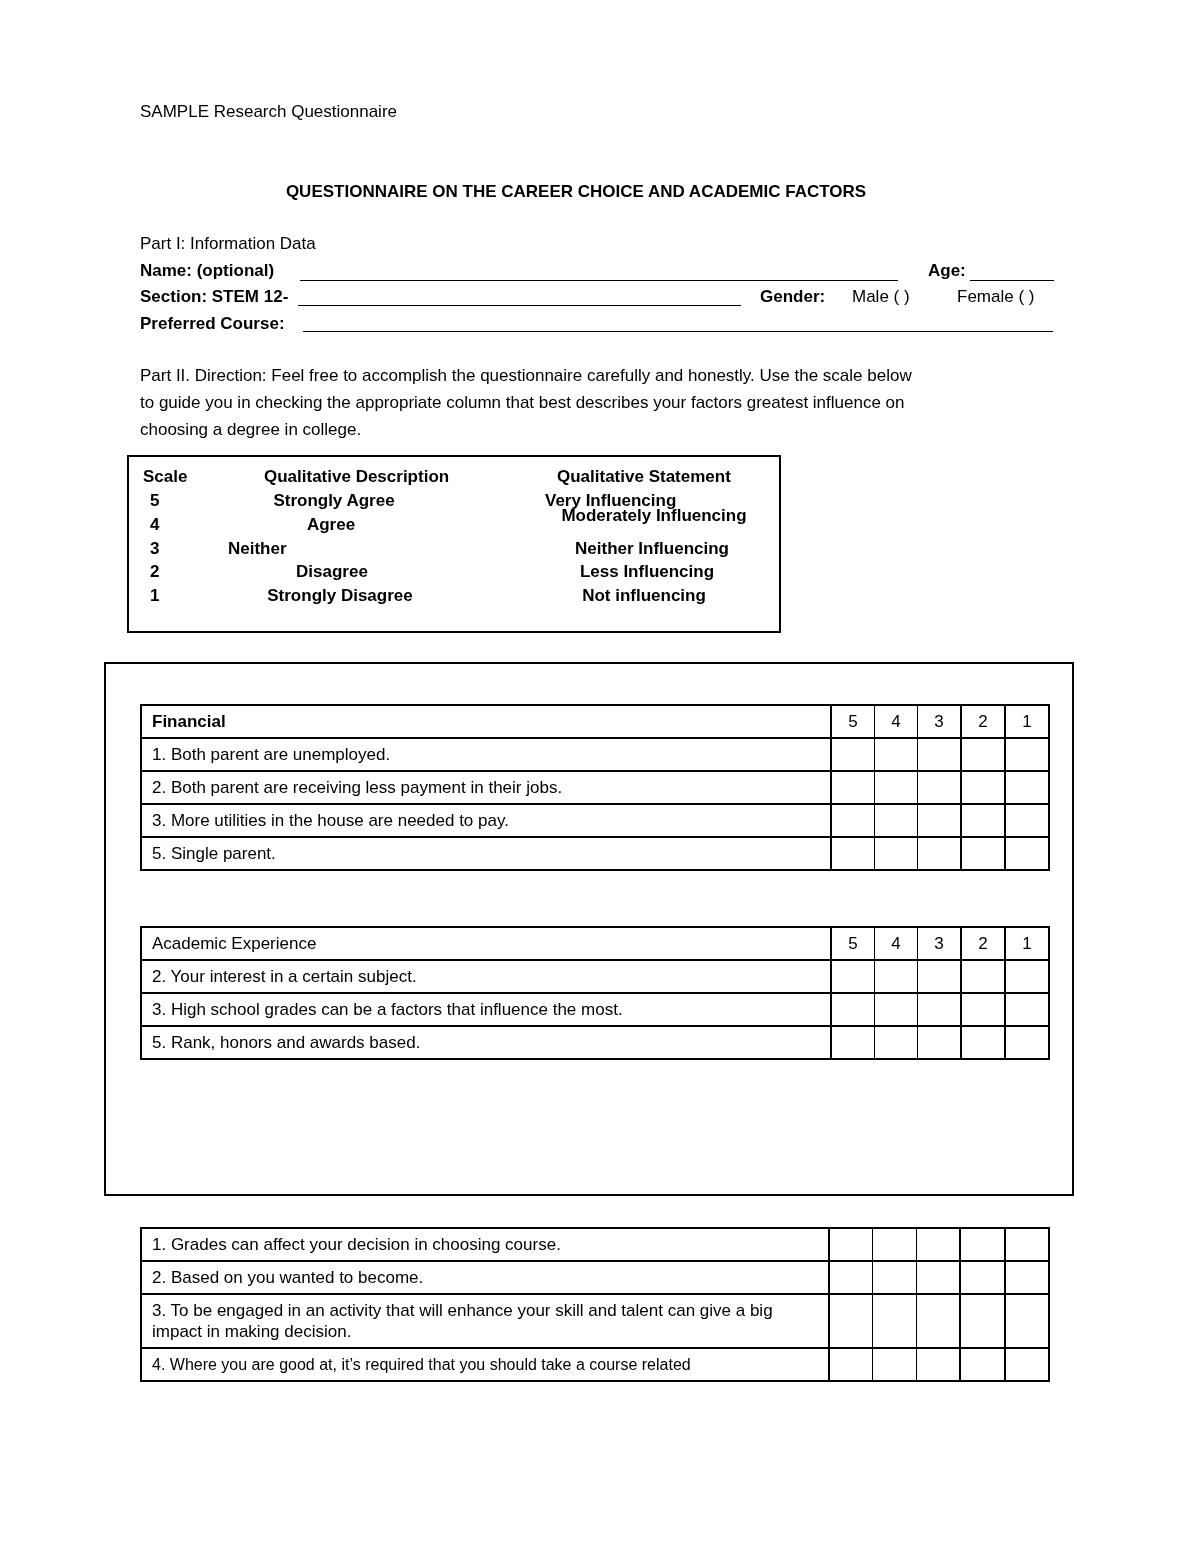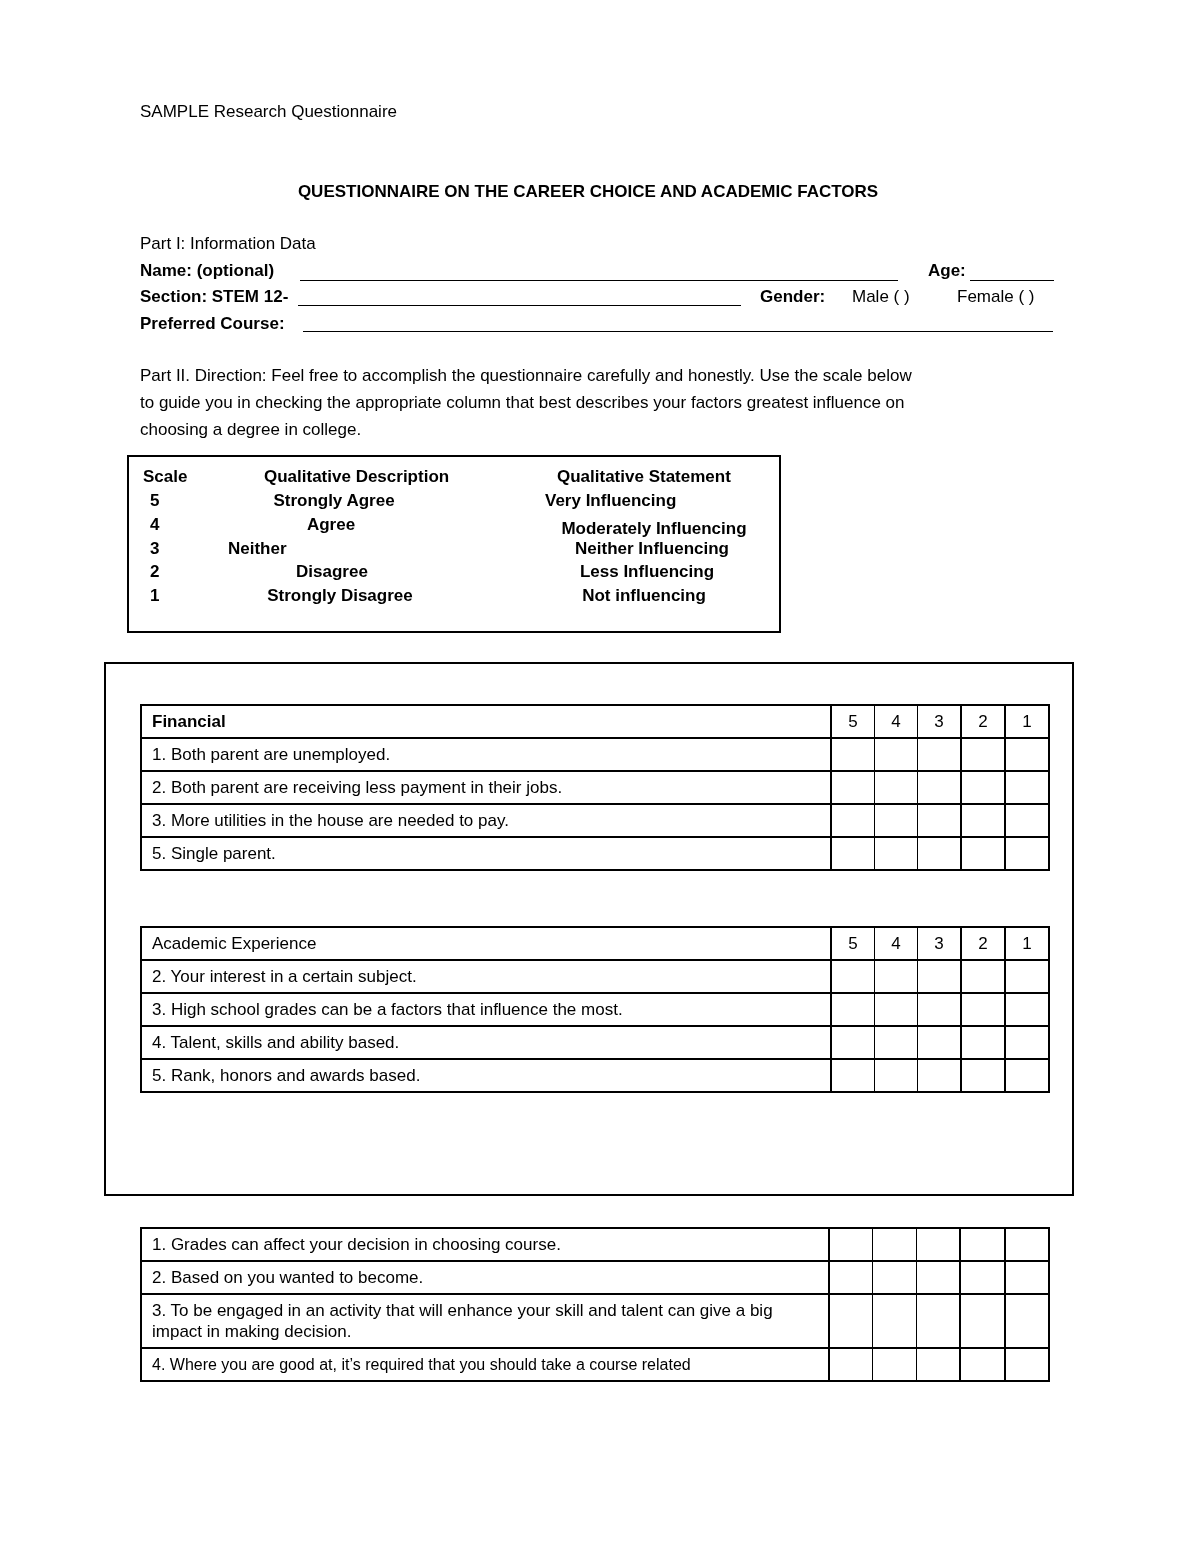--- a/index.html
+++ b/index.html
@@ -15,21 +15,21 @@
   table.q tr { border-bottom:2.5px solid #000; }
   table.q td.n { width:22px; text-align:center; padding:5px 10px; }
   table.q td.n.thick { border-left:2.5px solid #000; }
   table.q { border:2.5px solid #000; }
   table.q td.stmt { border-right:2.5px solid #000; }
 </style>
 </head>
 <body>
 
 <div class="abs t" style="left:140px;top:101px;">SAMPLE Research Questionnaire</div>
-<div class="abs t b" style="left:0;width:1152px;text-align:center;top:181px;padding-left:12px;">QUESTIONNAIRE ON THE CAREER CHOICE AND ACADEMIC FACTORS</div>
+<div class="abs t b" style="left:0;width:1152px;text-align:center;top:181px;">QUESTIONNAIRE ON THE CAREER CHOICE AND ACADEMIC FACTORS</div>
 
 <div class="abs t" style="left:140px;top:233px;">Part I: Information Data</div>
 
 <div class="abs t b" style="left:140px;top:260px;">Name: (optional)</div>
 <div class="abs line" style="left:300px;top:280px;width:598px;"></div>
 <div class="abs t b" style="left:928px;top:260px;">Age:</div>
 <div class="abs line" style="left:970px;top:280px;width:84px;"></div>
 
 <div class="abs t b" style="left:140px;top:286px;">Section: STEM 12-</div>
 <div class="abs line" style="left:298px;top:305px;width:443px;"></div>
@@ -48,21 +48,21 @@
 <div class="abs t b" style="left:143px;top:466px;">Scale</div>
 <div class="abs t b" style="left:264px;top:466px;">Qualitative Description</div>
 <div class="abs t b" style="left:557px;top:466px;">Qualitative Statement</div>
 
 <div class="abs t b" style="left:150px;top:490px;">5</div>
 <div class="abs t b" style="left:234px;width:200px;text-align:center;top:490px;">Strongly Agree</div>
 <div class="abs t b" style="left:545px;width:200px;text-align:left;top:490px;">Very Influencing</div>
 
 <div class="abs t b" style="left:150px;top:514px;">4</div>
 <div class="abs t b" style="left:231px;width:200px;text-align:center;top:514px;">Agree</div>
-<div class="abs t b" style="left:554px;width:200px;text-align:center;top:518px;">Moderately Influencing</div>
+<div class="abs t b" style="left:554px;width:200px;text-align:center;top:505px;">Moderately Influencing</div>
 
 <div class="abs t b" style="left:150px;top:538px;">3</div>
 <div class="abs t b" style="left:228px;width:200px;text-align:left;top:538px;">Neither</div>
 <div class="abs t b" style="left:552px;width:200px;text-align:center;top:538px;">Neither Influencing</div>
 
 <div class="abs t b" style="left:150px;top:561px;">2</div>
 <div class="abs t b" style="left:232px;width:200px;text-align:center;top:561px;">Disagree</div>
 <div class="abs t b" style="left:547px;width:200px;text-align:center;top:561px;">Less Influencing</div>
 
 <div class="abs t b" style="left:150px;top:585px;">1</div>
@@ -136,28 +136,20 @@
   </tr>
   <tr>
     <td class="stmt">3. High school grades can be a factors that influence the most.</td>
     <td class="n"></td>
         <td class="n"></td>
         <td class="n"></td>
         <td class="n thick"></td>
         <td class="n thick"></td>
   </tr>
   <tr>
-    <td class="stmt">4. Talent, skills and ability based.</td>
-    <td class="n"></td>
-        <td class="n"></td>
-        <td class="n"></td>
-        <td class="n thick"></td>
-        <td class="n thick"></td>
-  </tr>
-  <tr>
     <td class="stmt">5. Rank, honors and awards based.</td>
     <td class="n"></td>
         <td class="n"></td>
         <td class="n"></td>
         <td class="n thick"></td>
         <td class="n thick"></td>
   </tr>
 </tbody>
   </table>
 

